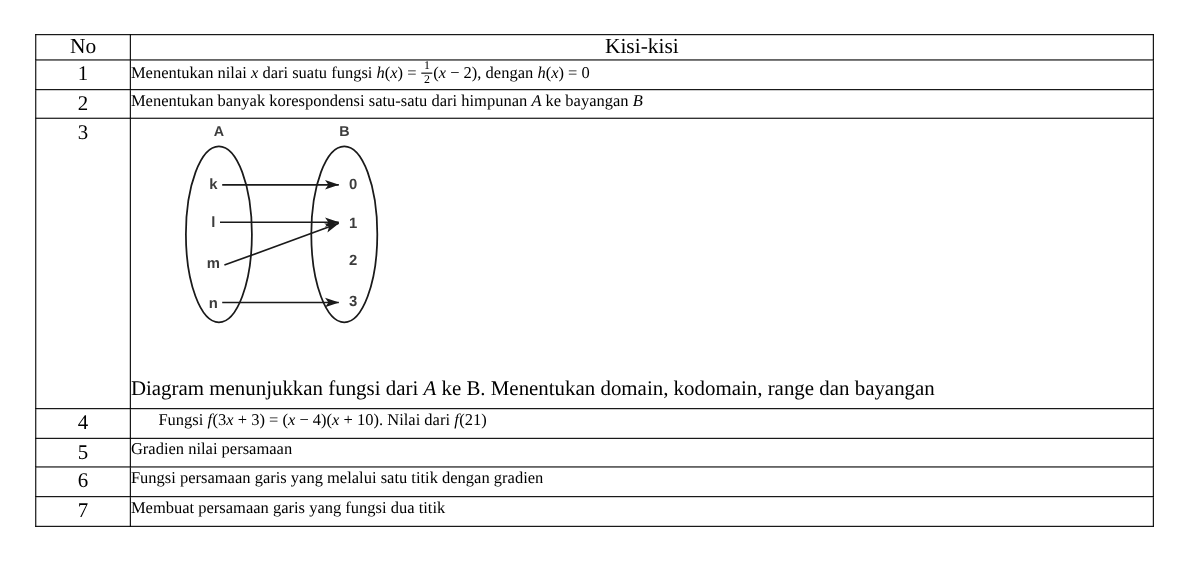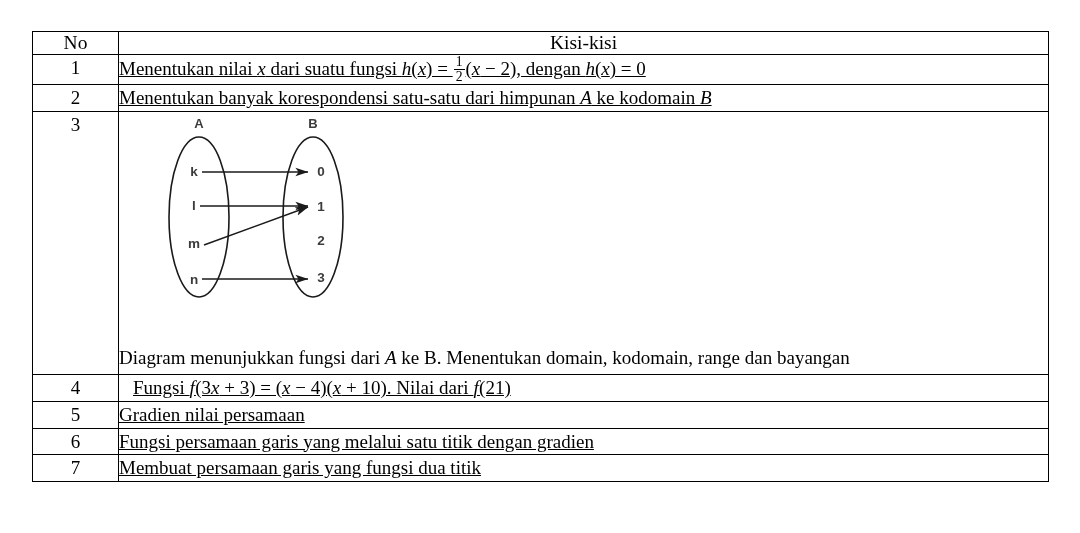--- a/index.html
+++ b/index.html
@@ -44,27 +44,26 @@
     line-height: 1.35;
     padding: 3px 0 3px 0;
   }
   .cell-no.top { vertical-align: top; }
   .head-no, .head-kisi {
     text-align: center;
     font-size: 19.5px;
     padding: 4px 0 5px 0;
   }
   .cell-kisi {
-    font-size: 19px;
+    font-size: 15px;
     line-height: 1.35;
     padding: 4px 6px 5px 10px;
     text-align: left;
-    text-decoration: underline;
   }
-  .cell-kisi.indent { padding-left: 14px; margin-top: 15px; }
+  .cell-kisi.indent { padding-left: 25px; margin-top: 15px; }
   .cell-diagram {
     padding: 6px 6px 6px 10px;
   }
   .math { font-style: italic; }
   .mathup { font-style: normal; }
   .fn { font-style: italic; letter-spacing: 0.4px; }
   .frac {
     display: inline-block;
     vertical-align: -0.42em;
     text-align: center;
@@ -113,21 +112,21 @@
       <tr>
         <td class="cell-no">1</td>
         <td class="cell-kisi">
           <span>Menentukan nilai </span><span class="math">x</span><span> dari suatu fungsi </span><span class="math">h</span><span class="mathup">(</span><span class="math">x</span><span class="mathup">) = </span><span class="frac"><span class="num">1</span><span class="den">2</span></span><span class="mathup">(</span><span class="math">x</span><span class="mathup"> − 2), dengan </span><span class="math">h</span><span class="mathup">(</span><span class="math">x</span><span class="mathup">) = 0</span>
         </td>
       </tr>
 
       <tr>
         <td class="cell-no">2</td>
         <td class="cell-kisi">
-          <span>Menentukan banyak korespondensi satu-satu dari himpunan </span><span class="math">A</span><span> ke kodomain </span><span class="math">B</span>
+          <span>Menentukan banyak korespondensi satu-satu dari himpunan </span><span class="math">A</span><span> ke bayangan </span><span class="math">B</span>
         </td>
       </tr>
 
       <tr>
         <td class="cell-no top">3</td>
         <td class="cell-diagram">
 
           <div class="diagram-wrap">
             <svg class="diagram-svg" width="230" height="195" viewBox="0 0 230 195">
               <defs>

